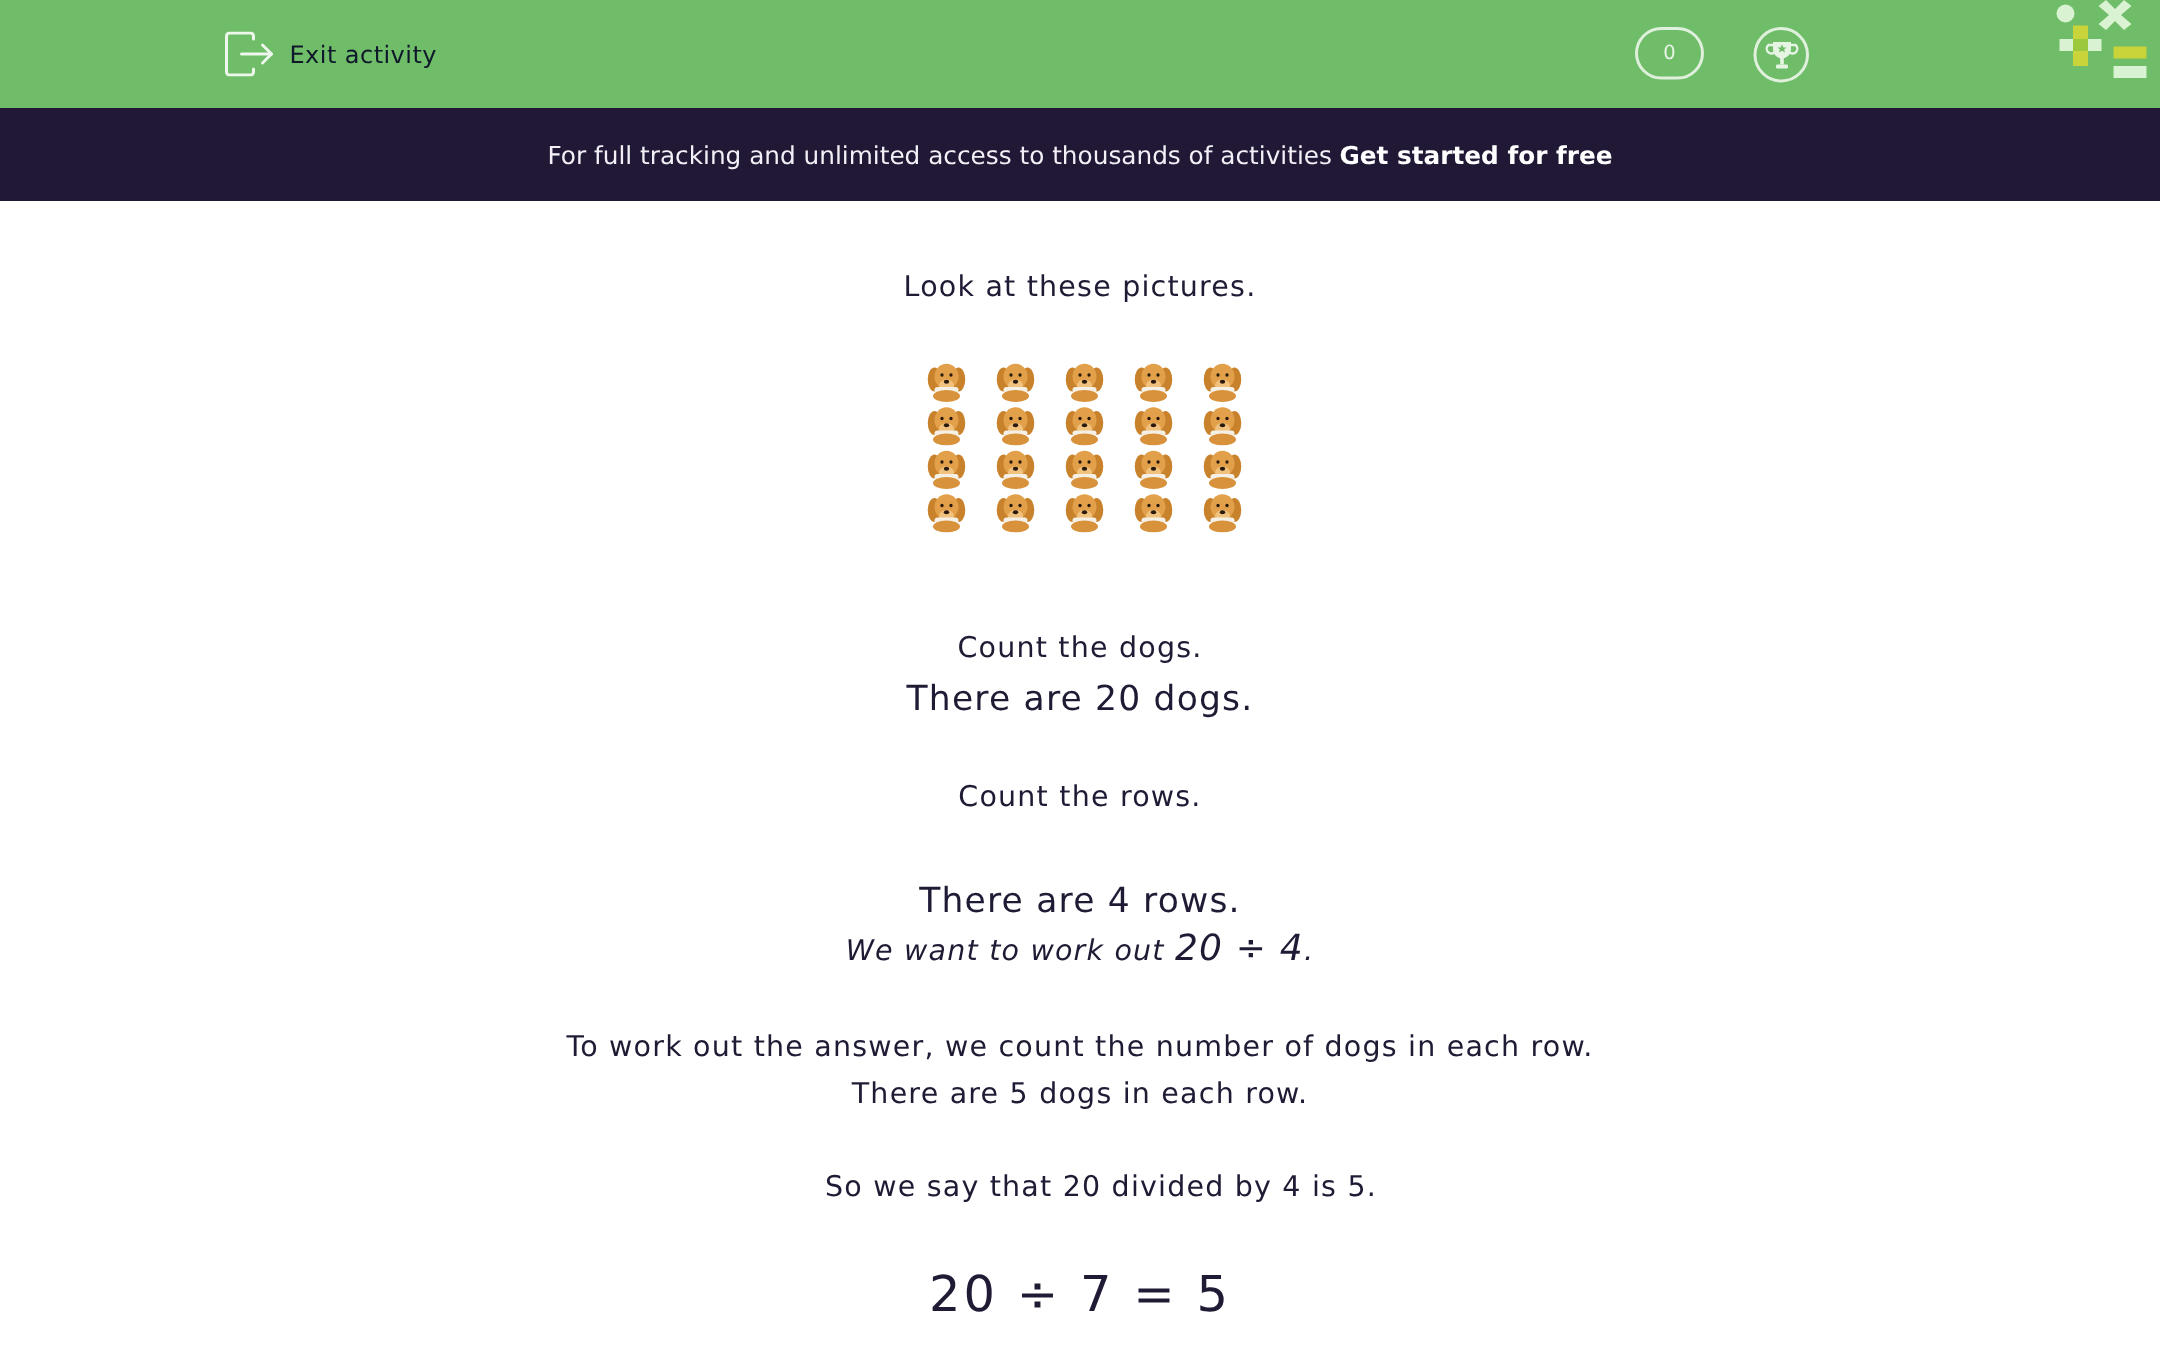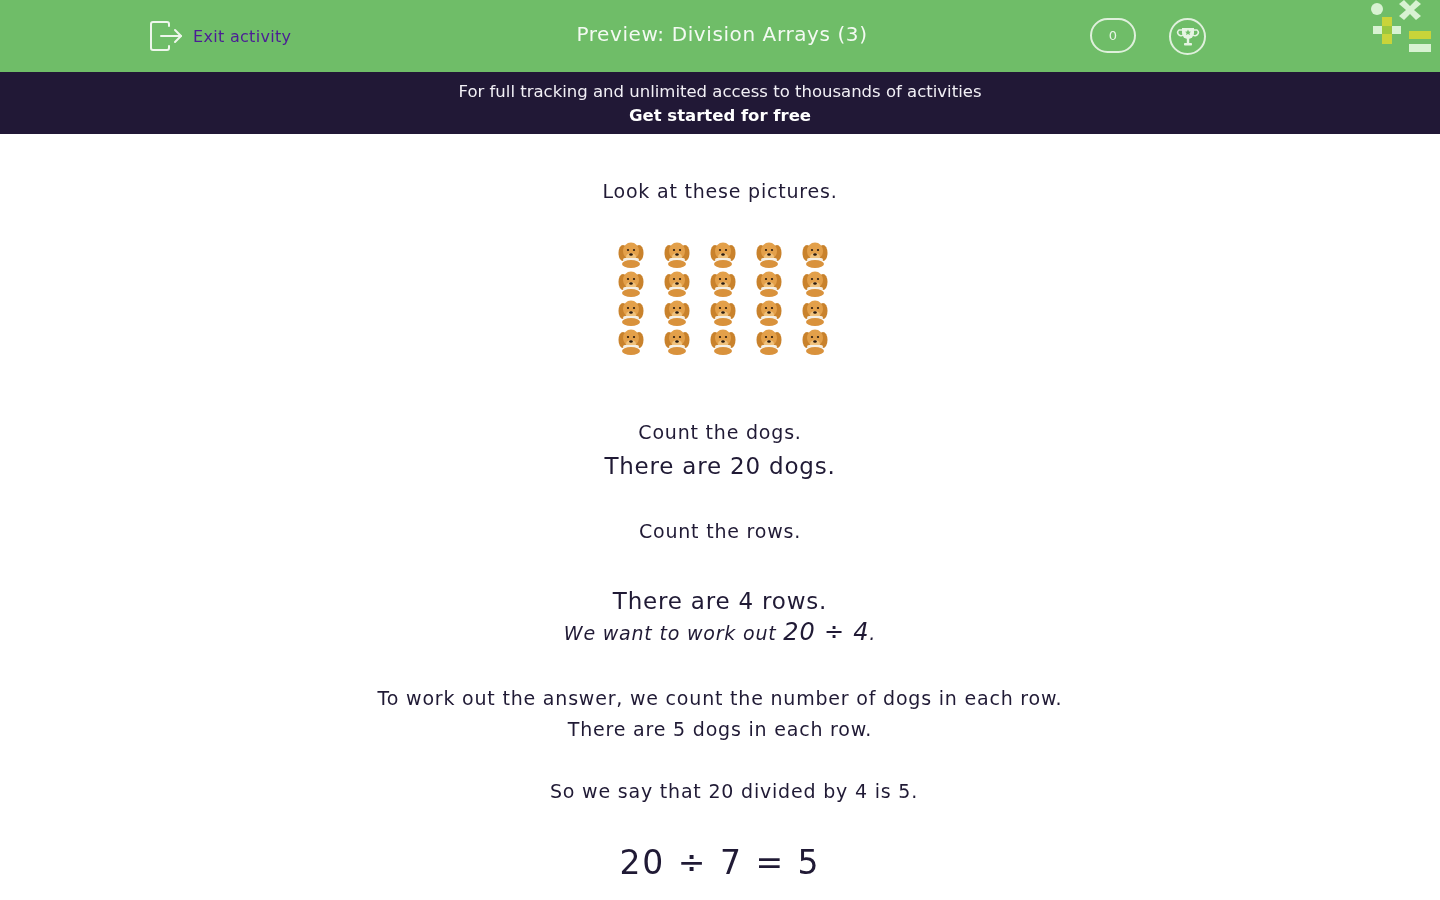--- a/index.html
+++ b/index.html
@@ -1,26 +1,26 @@
 <!DOCTYPE html>
 <html><head>
   <meta charset="utf-8">
   <style>
     * { box-sizing: border-box; margin: 0; padding: 0; }
     html, body { width: 1440px; height: 900px; overflow: hidden; background: #ffffff; font-family: "DejaVu Sans", sans-serif; color: #201a35; }
 
     .topbar { position: absolute; left: 0; top: 0; width: 1440px; height: 72px; background: #6fbd68; }
-    .exit-btn { position: absolute; left: 149px; top: 20px; height: 32px; display: flex; align-items: center; gap: 10px; color: #4c1d95; font-size: 16px; letter-spacing: 0.3px; cursor: pointer; }
+    .exit-btn { position: absolute; left: 149px; top: 20px; height: 32px; display: flex; align-items: center; gap: 10px; color: #0f172a; font-size: 16px; letter-spacing: 0.3px; cursor: pointer; }
     .exit-btn svg { width: 34px; height: 30px; }
     .page-title { position: absolute; left: 0; right: 0; top: 22px; text-align: center; color: #f3faf2; font-size: 20px; letter-spacing: 0.6px; font-weight: 500; padding-left: 4px; }
     .score-pill { position: absolute; left: 1090px; top: 18px; width: 46px; height: 35px; border: 2px solid #dff0dc; border-radius: 18px; color: #e8f5e6; font-size: 13px; display: flex; align-items: center; justify-content: center; }
     .trophy-btn { position: absolute; left: 1169px; top: 18px; width: 37px; height: 37px; border: 2px solid #dff0dc; border-radius: 50%; display: flex; align-items: center; justify-content: center; }
     .logo { position: absolute; left: 1368px; top: 0; width: 72px; height: 60px; }
 
-    .promo { position: absolute; left: 0; top: 72px; width: 1440px; height: 62px; background: #211836; color: #f2f0f6; font-size: 16.5px; display: flex; align-items: center; justify-content: center; gap: 5px; flex-direction: column; }
+    .promo { position: absolute; left: 0; top: 72px; width: 1440px; height: 62px; background: #211836; color: #f2f0f6; font-size: 16.5px; display: flex; align-items: center; justify-content: center; gap: 5px; }
     .promo b { font-weight: bold; color: #ffffff; cursor: pointer; }
     .line { position: absolute; left: 0; width: 1440px; text-align: center; color: #201a35; letter-spacing: 0.8px; }
     .s18 { font-size: 19px; }
     .s22 { font-size: 23px; }
     .eq { font-size: 33px; letter-spacing: 2px; }
     .expr { font-size: 24px; }
 
     .dog-grid { position: absolute; left: 617px; top: 240px; display: grid; grid-template-columns: repeat(5, 28px); grid-auto-rows: 28px; column-gap: 18px; row-gap: 1px; }
     .dog { width: 28px; height: 28px; }
   </style>
@@ -30,21 +30,20 @@
 <div class="topbar">
   <div class="exit-btn">
     <svg viewBox="0 0 34 30" fill="none" stroke="#eef7ec" stroke-width="2" stroke-linecap="round" stroke-linejoin="round">
       <path d="M20 5 V3 a2 2 0 0 0 -2 -2 H4 a2 2 0 0 0 -2 2 V27 a2 2 0 0 0 2 2 H18 a2 2 0 0 0 2 -2 V25"></path>
       <path d="M12 15 H32"></path>
       <path d="M26 9 L32 15 L26 21"></path>
     </svg>
     <span>Exit activity</span>
   </div>
 
-  <div class="page-title">Preview: Division Arrays (3)</div>
 
   <div class="score-pill">0</div>
 
   <div class="trophy-btn">
     <svg width="24" height="24" viewBox="0 0 24 24">
       <path d="M6 3 H18 V8 a6 6 0 0 1 -12 0 Z" fill="#e6f4e3"></path>
       <path d="M6 5 H3 a3 3 0 0 0 4 5" fill="none" stroke="#e6f4e3" stroke-width="1.6"></path>
       <path d="M18 5 H21 a3 3 0 0 1 -4 5" fill="none" stroke="#e6f4e3" stroke-width="1.6"></path>
       <rect x="10.8" y="13" width="2.4" height="5" fill="#e6f4e3"></rect>
       <rect x="8" y="18" width="8" height="2.6" rx="0.8" fill="#e6f4e3"></rect>

